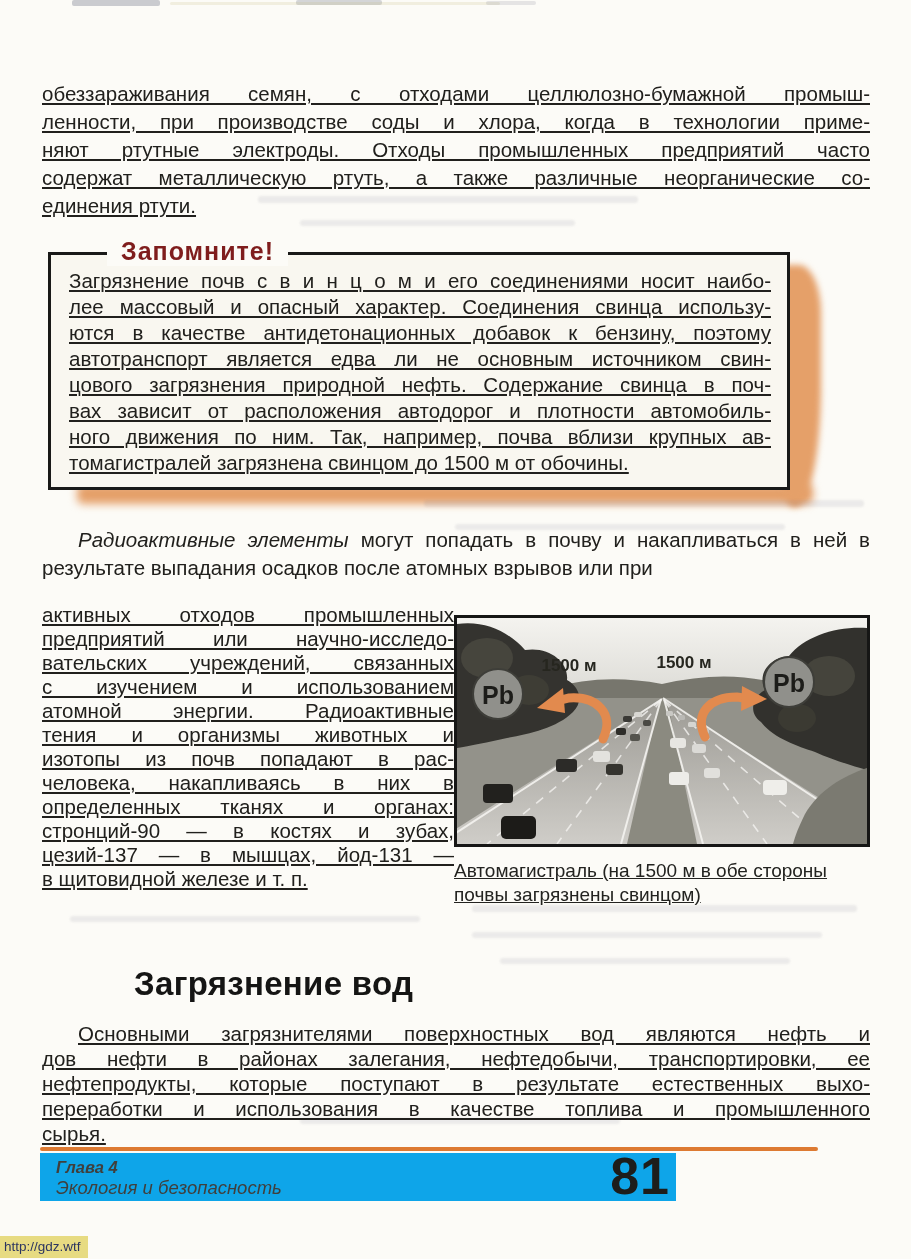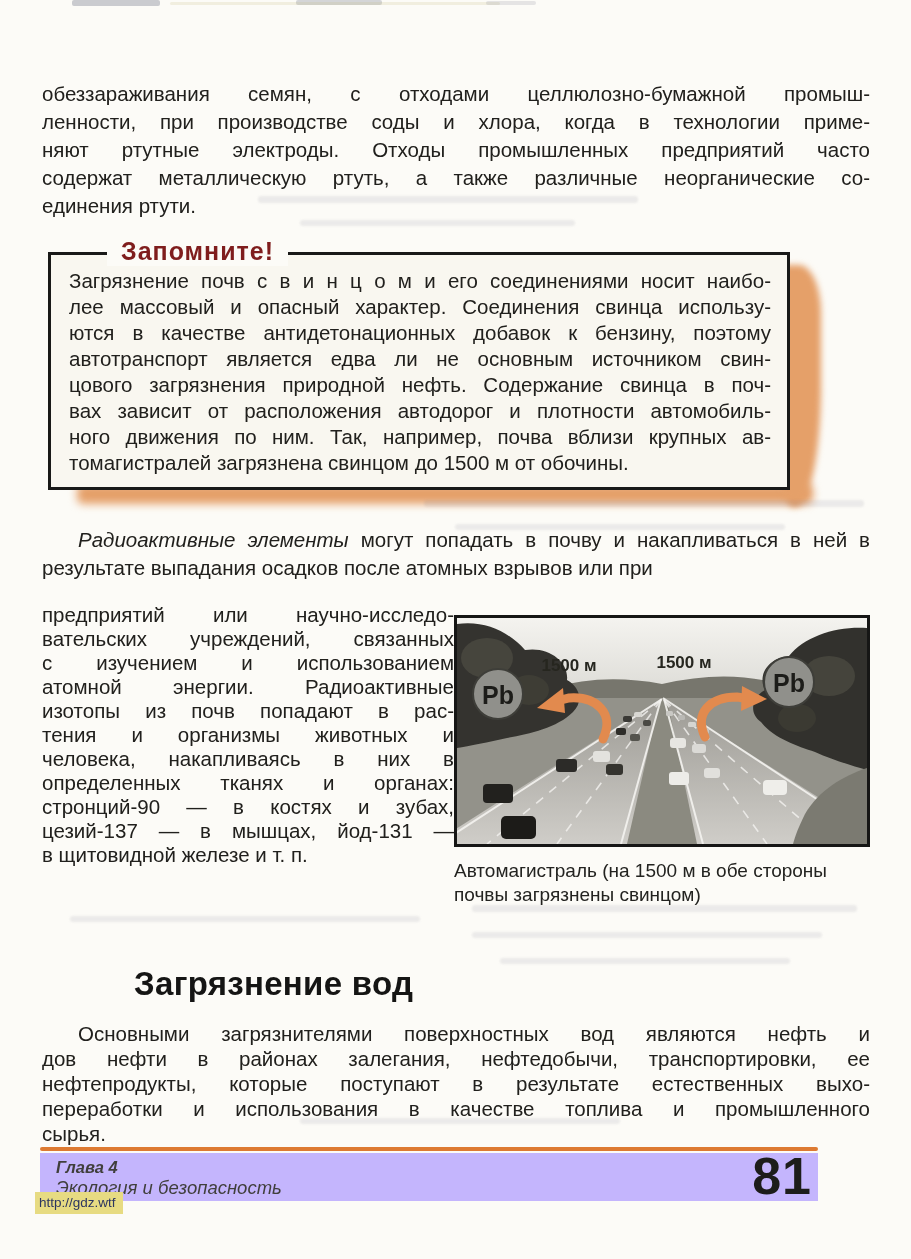--- a/index.html
+++ b/index.html
@@ -13,21 +13,21 @@
   .scan-mark { position:absolute; border-radius:2px; }
   .m1 { left:72px;  top:0; width:88px;  height:6px; background:rgba(120,126,142,.38); }
   .m2 { left:296px; top:0; width:86px;  height:5px; background:rgba(120,126,142,.30); }
   .m3 { left:170px; top:2px; width:330px; height:3px; background:rgba(200,190,130,.20); }
   .m4 { left:486px; top:1px; width:50px; height:4px; background:rgba(140,142,155,.20); }
   .ghost { position:absolute; height:7px; border-radius:3px; background:rgba(115,118,138,.12); filter:blur(1px); }
 
   
   .content { position:absolute; left:42px; top:80px; width:828px; }
 
-  .lines .jline { text-align:justify; text-align-last:justify; }
+  .lines .jline { text-align:justify; text-align-last:justify;text-decoration:underline; }
   .lines .jline:last-child { text-align-last:left; }
   .no-just .jline, .no-just .jline:last-child { text-align:left; text-align-last:left; }
   .indent-first .jline:first-child { text-indent:36px; }
 
   .intro { font-size:20.5px; line-height:28px; }
 
   
   .rbox {
     position:relative; margin:32px 0 0 6px; width:702px;
     border:3px solid #191918; background:#f9f7f0;
@@ -62,34 +62,34 @@
   .figure { margin-left:auto; width:416px; margin-top:12px; }
   .photo-frame { width:410px; height:226px; border:3px solid #161615; background:#cfcdc8; }
   .caption { margin-top:12px; font-size:19px; line-height:24px; color:#232320; }
 
   
   .h2 { margin:58px 0 0 92px; font-size:33px; font-weight:bold; letter-spacing:.3px; color:#151514; }
   .water { margin-top:18px; font-size:20.5px; line-height:25px; }
 
   
   .footer-rule { position:absolute; left:40px; top:1147px; width:778px; height:4px; background:#dd7a32; border-radius:2px; }
-  .footer-band { position:absolute; left:40px; top:1153px; width:778px; height:48px; background:#c4b5fd; }
+  .footer-band { position:absolute; left:40px; top:1153px; width:636px; height:48px; background:#0ea5e9; }
   .chapter { position:absolute; left:16px; top:4px; color:#403f3c; font-style:italic; }
   .chapter-label { font-size:16.5px; font-weight:bold; line-height:20px; }
   .chapter-title { font-size:18.5px; line-height:22px; }
   .page-num {
     position:absolute; right:6px; top:-2px;
     font-size:52px; font-weight:bold; color:#1d1d1b; line-height:50px; letter-spacing:1px;
   }
 
   
   .watermark {
-    position:absolute; left:0; top:1192px;
+    position:absolute; left:0; top:1236px;
     background:#e7db82; color:#2c3560;
-    font-size:13.5px; line-height:17px; padding:2px 7px 3px 4px;margin-left:35px;
+    font-size:13.5px; line-height:17px; padding:2px 7px 3px 4px;
   }
 </style>
 </head>
 <body>
 
 <div class="page">
 
   <div class="scan-mark m1"></div>
   <div class="scan-mark m2"></div>
   <div class="scan-mark m3"></div>
@@ -126,26 +126,27 @@
           <div class="jline">вах зависит от расположения автодорог и плотности автомобиль-</div>
           <div class="jline">ного движения по ним. Так, например, почва вблизи крупных ав-</div>
           <div class="jline">томагистралей загрязнена свинцом до 1500 м от обочины.</div>
         </div>
     </div>
 
     <p class="radio-intro"><span class="ital">Радиоактивные элементы</span><span> могут попадать в почву и накапливаться в ней в результате выпадания осадков после атомных взрывов или при</span></p>
 
     <div class="row">
       <div class="left-col lines">
+          <div class="jline">активных отходов промышленных</div>
           <div class="jline">предприятий или научно-исследо-</div>
           <div class="jline">вательских учреждений, связанных</div>
           <div class="jline">с изучением и использованием</div>
           <div class="jline">атомной энергии. Радиоактивные</div>
+          <div class="jline">тения и организмы животных и</div>
           <div class="jline">изотопы из почв попадают в рас-</div>
-          <div class="jline">тения и организмы животных и</div>
           <div class="jline">человека, накапливаясь в них в</div>
           <div class="jline">определенных тканях и органах:</div>
           <div class="jline">стронций-90 — в костях и зубах,</div>
           <div class="jline">цезий-137 — в мышцах, йод-131 —</div>
           <div class="jline">в щитовидной железе и т. п.</div>
         </div>
 
       <figure class="figure" style="margin:12px 0 0 auto;">
         <div class="photo-frame">
           <svg viewBox="0 0 410 226" width="410" height="226" xmlns="http://www.w3.org/2000/svg">

